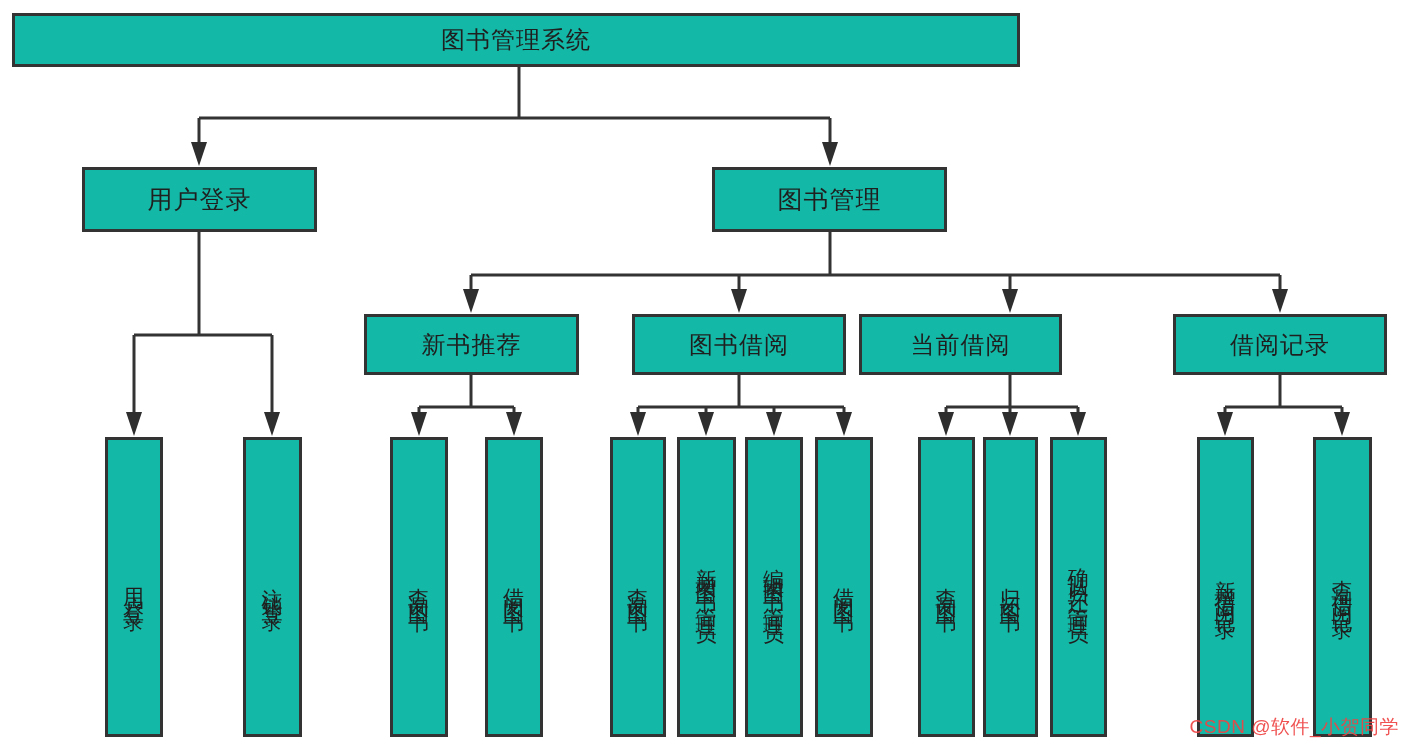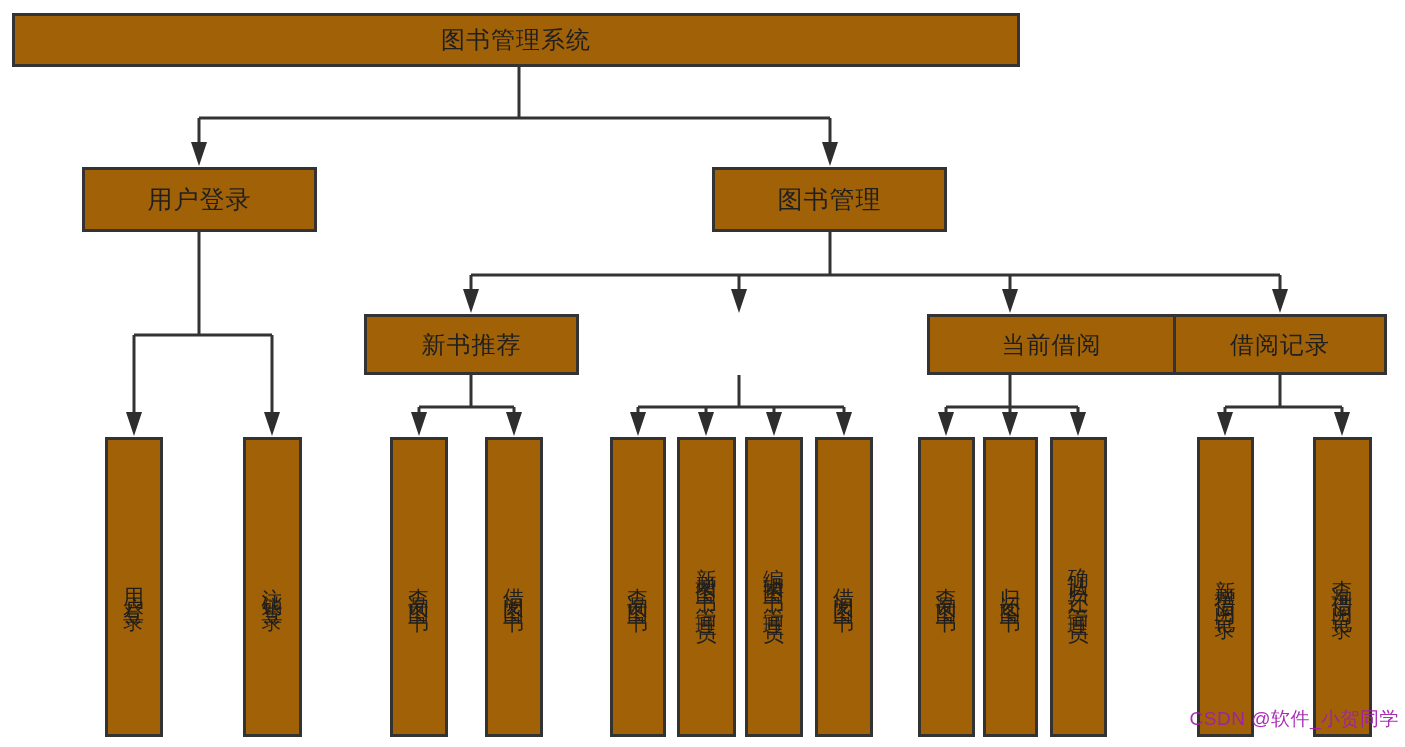--- a/index.html
+++ b/index.html
@@ -23,21 +23,21 @@
   .connectors {
     position: absolute;
     left: 0; top: 0;
     width: 1405px;
     height: 747px;
     z-index: 1;
   }
   .node {
     position: absolute;
     box-sizing: border-box;
-    background: #a16207;
+    background: #14b8a6;
     border: 3px solid #333333;
     display: flex;
     align-items: center;
     justify-content: center;
     z-index: 2;
     color: #1f1f1f;
   }
   .node-root {
     left: 12px; top: 13px;
     width: 1008px; height: 54px;
@@ -63,24 +63,24 @@
   .vtext {
     writing-mode: vertical-rl;
     text-orientation: mixed;
     letter-spacing: 8px;
     line-height: 1;
     white-space: nowrap;
   }
   .watermark {
     position: absolute;
     right: 6px;
-    bottom: 15px;
+    bottom: 7px;
     z-index: 3;
     font-size: 19px;
-    color: #a21caf;
+    color: #ef4444;
     letter-spacing: 0.5px;
     opacity: 0.92;
   }
 </style>
 </head>
 <body>
 
 <div class="canvas">
 
   <svg class="connectors" viewBox="0 0 1405 747" xmlns="http://www.w3.org/2000/svg">
@@ -163,21 +163,24 @@
   <div class="node node-l2" style="left:82px;">
     <span>用户登录</span>
   </div>
   <div class="node node-l2" style="left:712px;text-align:center;">
     <span>图书管理</span>
   </div>
 
   <div class="node node-l3" style="left:364px;width:215px;font-family:Liberation Mono, monospace;">
     <span>新书推荐</span>
   </div>
-  <div class="node node-l3" style="left:927px;width:249px;">
+  <div class="node node-l3" style="left:632px;width:214px;">
+    <span>图书借阅</span>
+  </div>
+  <div class="node node-l3" style="left:859px;width:203px;">
     <span>当前借阅</span>
   </div>
   <div class="node node-l3" style="left:1173px;width:214px;">
     <span>借阅记录</span>
   </div>
 
   <div class="node node-leaf" style="left:105px;width:58px;">
     <span class="vtext">用户登录</span>
   </div>
   <div class="node node-leaf" style="left:243px;width:59px;">

